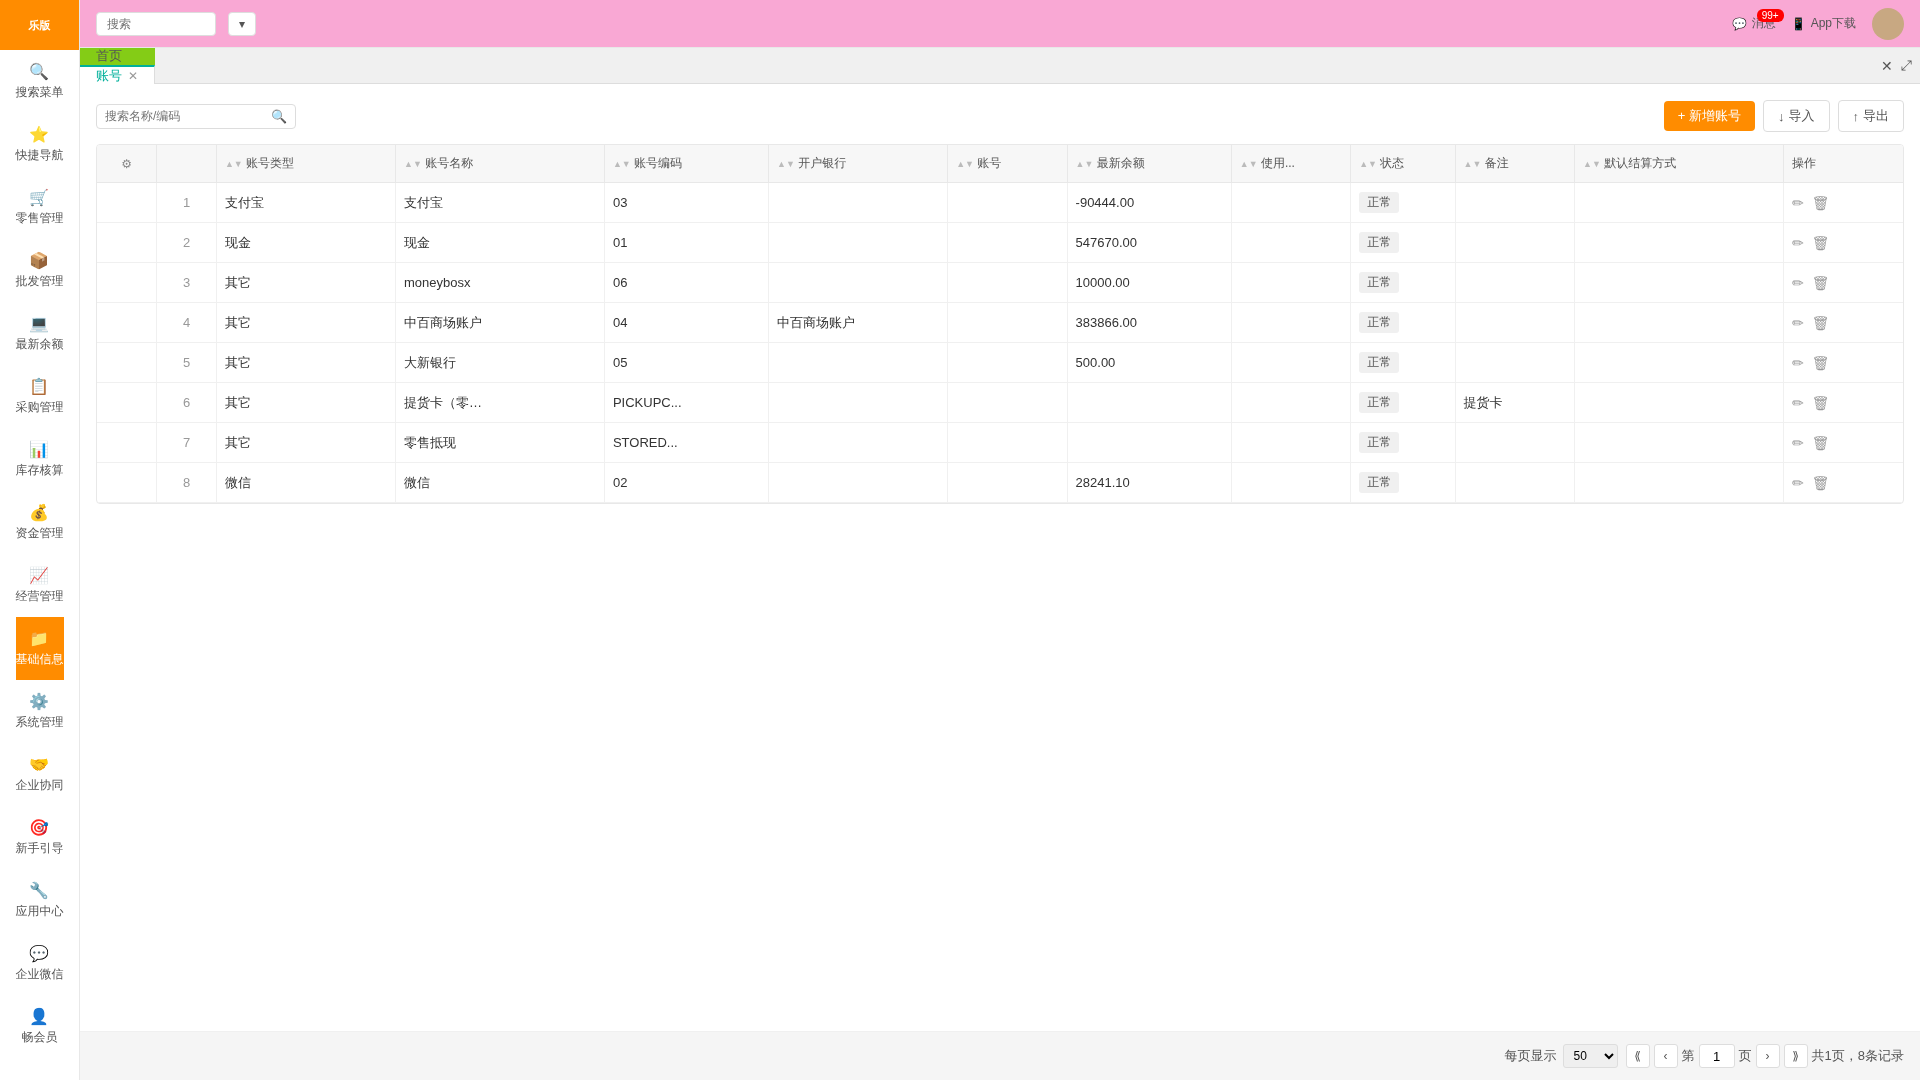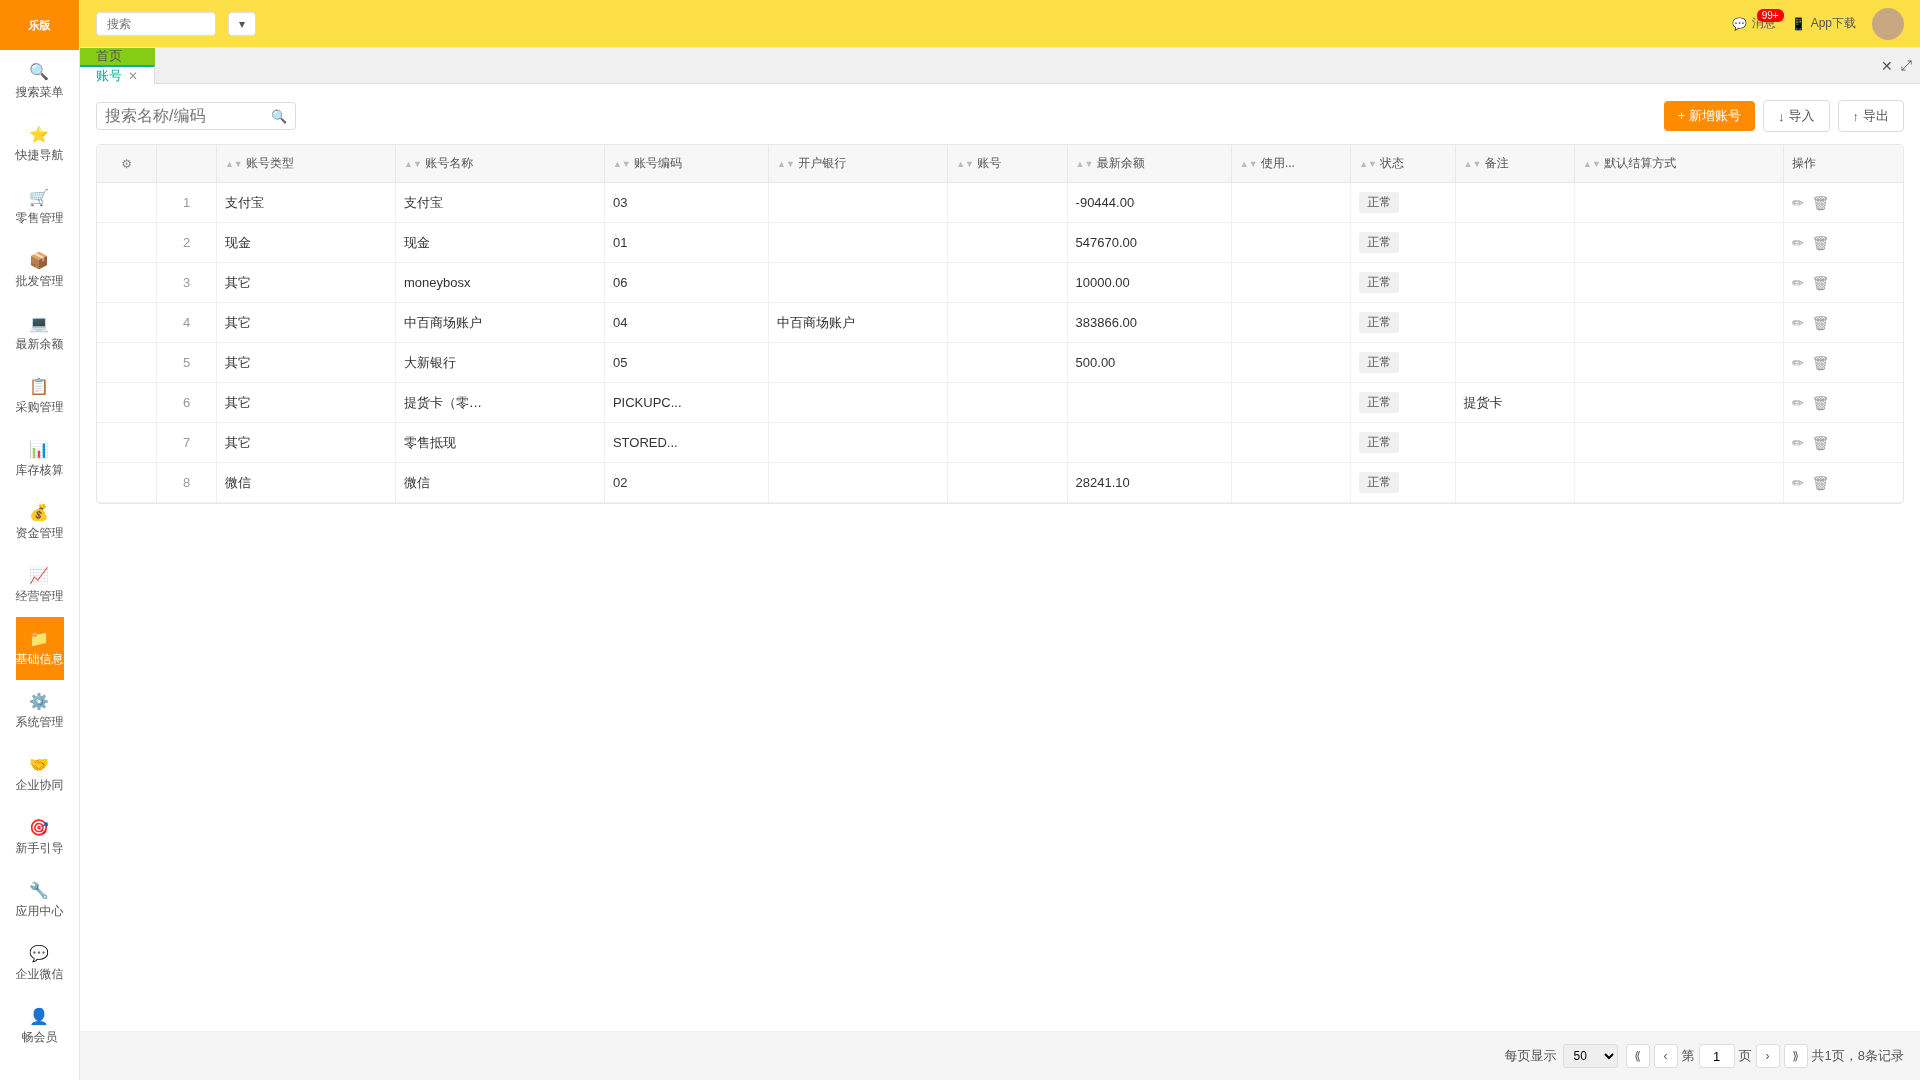--- a/index.html
+++ b/index.html
@@ -7,21 +7,21 @@
 
     
     .sidebar { width: 80px; background: #fff; display: flex; flex-direction: column; align-items: center; border-right: 1px solid #e8e8e8; z-index: 10; }
     .sidebar-logo { width: 100%; background: #ff8c00; display: flex; align-items: center; justify-content: center; height: 50px; }
     .sidebar-logo-text { color: #fff; font-size: 11px; font-weight: bold; }
     .sidebar-item { width: 100%; text-align: center; padding: 12px 0; cursor: pointer; color: #555; font-size: 12px; display: flex; flex-direction: column; align-items: center; gap: 3px; }
     .sidebar-item.active { background: #ff8c00; color: #fff; }
     .sidebar-item-icon { font-size: 16px; }
 
     
-    .top-bar { position: absolute; top: 0; left: 80px; right: 0; height: 48px; background: #fde047; display: flex; align-items: center; justify-content: space-between; padding: 0 16px; border-bottom: 1px solid #e8e8e8; z-index: 5; }
+    .top-bar { position: absolute; top: 0; left: 80px; right: 0; height: 48px; background: #f9a8d4; display: flex; align-items: center; justify-content: space-between; padding: 0 16px; border-bottom: 1px solid #e8e8e8; z-index: 5; }
     .top-bar-left { display: flex; align-items: center; gap: 12px; }
     .search-input-top { border: 1px solid #ddd; border-radius: 4px; padding: 4px 10px; font-size: 12px; width: 120px; outline: none; color: #999; }
     .dropdown-btn { border: 1px solid #ddd; border-radius: 4px; padding: 4px 10px; font-size: 12px; cursor: pointer; background: #fff; color: #555; }
     .top-bar-right { display: flex; align-items: center; gap: 16px; }
     .msg-btn { display: flex; align-items: center; gap: 4px; font-size: 12px; color: #555; cursor: pointer; position: relative; }
     .badge { background: #f00; color: #fff; border-radius: 6px; font-size: 10px; padding: 1px 5px; position: absolute; top: -6px; right: -8px; }
     .app-btn { display: flex; align-items: center; gap: 4px; font-size: 12px; color: #555; cursor: pointer; }
     .avatar { width: 32px; height: 32px; border-radius: 50%; background: #c8a882; cursor: pointer; }
 
     
@@ -181,21 +181,21 @@
       <span class="tab-action-btn">✕</span>
       <span class="tab-action-btn">⤢</span>
     </div>
   </div>
 
   <div class="content">
 
     <div class="toolbar">
       <div class="toolbar-left">
         <div class="search-box">
-          <input style="border: none; outline: none; font-size: 16px; width: 160px; color: #be185d;" placeholder="搜索名称/编码">
+          <input style="border: none; outline: none; font-size: 12px; width: 160px; color: #be185d;" placeholder="搜索名称/编码">
           <span style="color:#bbb;">🔍</span>
         </div>
       </div>
       <div class="toolbar-right">
         <button class="btn-primary">+ 新增账号</button>
         <button class="btn-default">
           <span>↓</span>
           <span>导入</span>
         </button>
         <button class="btn-default">

